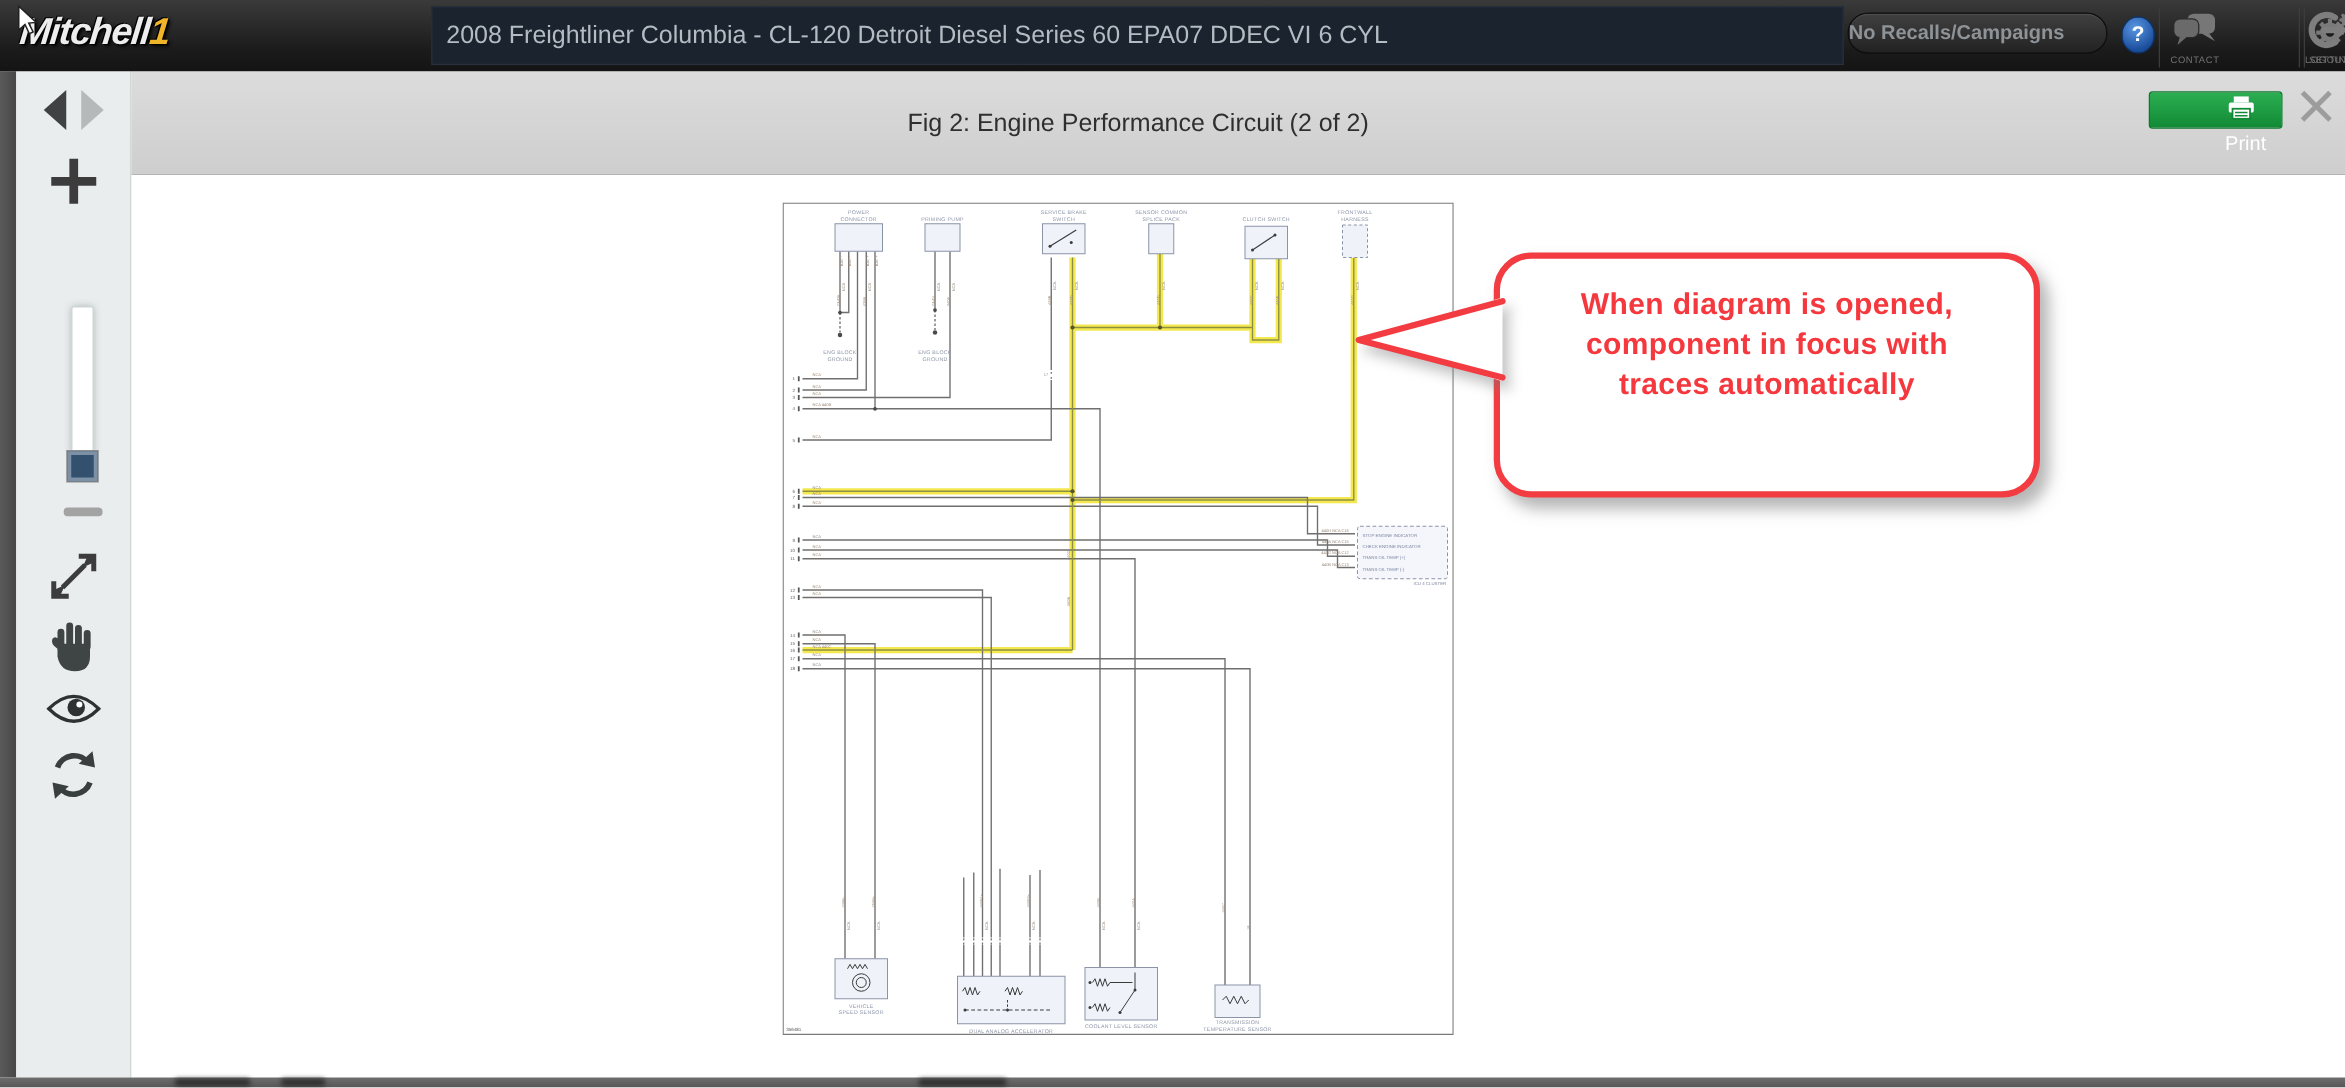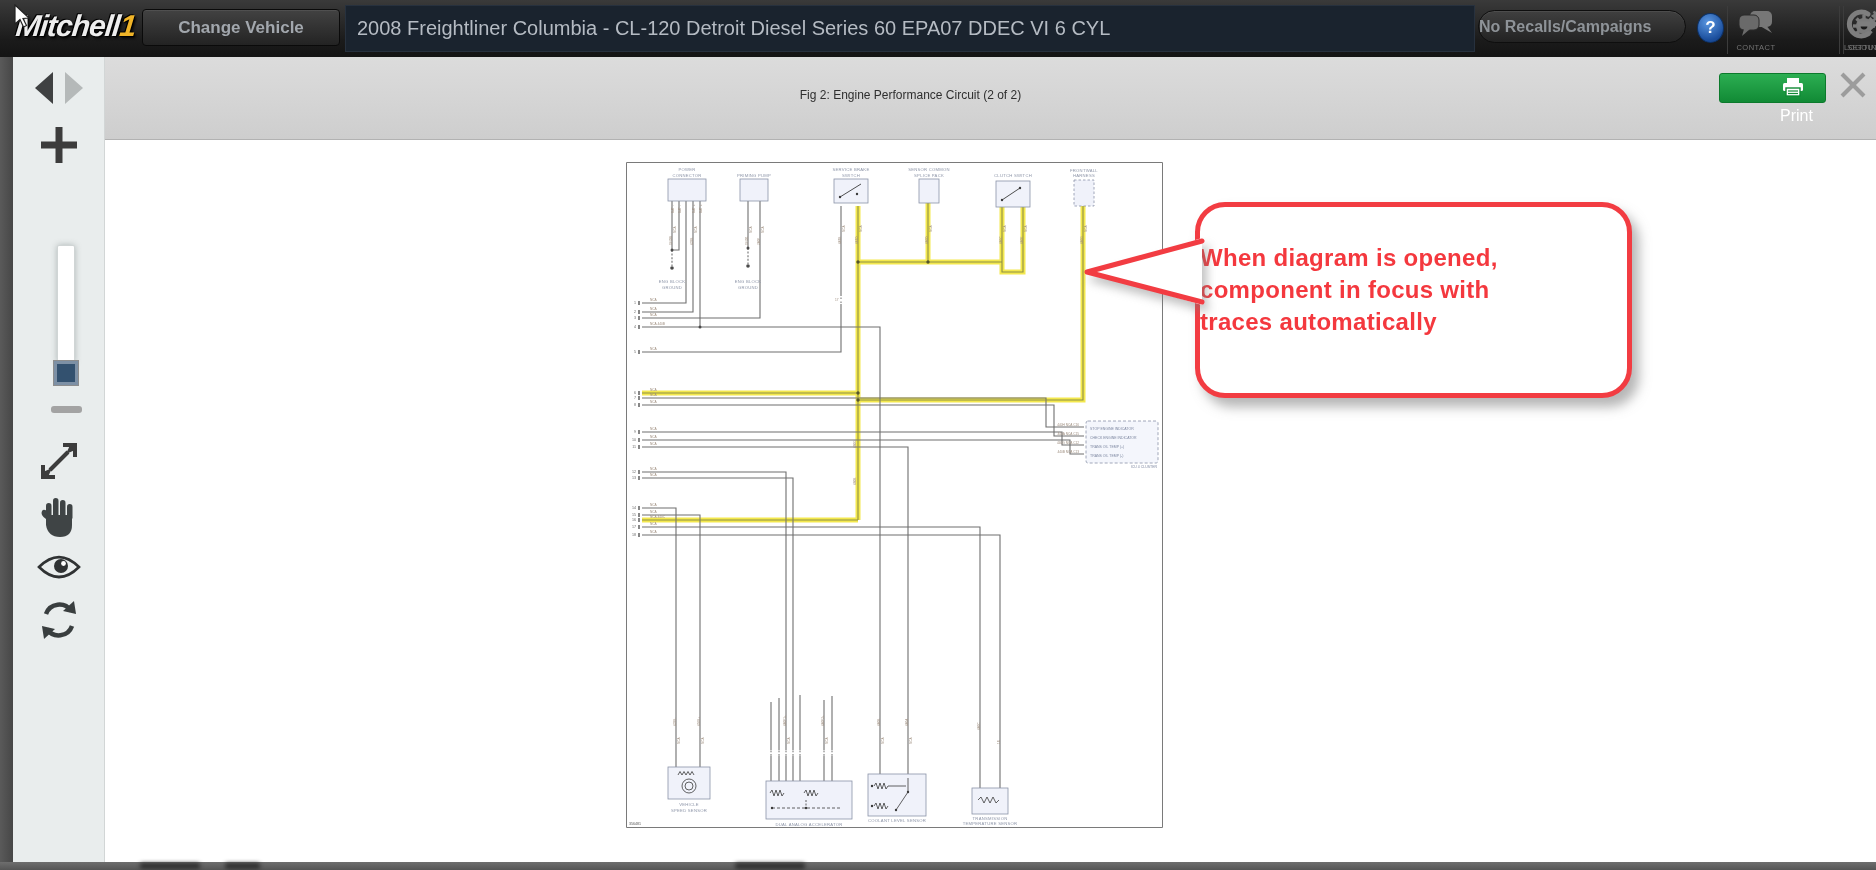--- a/index.html
+++ b/index.html
@@ -49,37 +49,37 @@
     box-shadow:0 0 6px rgba(160,170,170,.8); }
   #sb-slider-handle { position:absolute; left:41px; top:304px; width:24px; height:24px;
     background:#33516f; border:3px solid #7d90a5; box-shadow:0 0 0 1px #8d8d8d; cursor:grab; }
   #sb-minus { position:absolute; left:38px; top:349px; width:31px; height:7px;
     background:#a3a3a3; border-radius:3px; cursor:pointer; }
 
   
   #viewer-header { position:absolute; left:105px; top:57px; width:1771px; height:83px;
     background:linear-gradient(#dcdcdc,#cecece); border-bottom:1px solid #b2b2b2; z-index:5; }
   #fig-title { position:absolute; left:0; right:160px; top:31px; text-align:center;
-    font-size:12px; color:#2f2f2f; }
+    font-size:20px; color:#2f2f2f; }
   #print-btn { position:absolute; left:1614px; top:16px; width:107px; height:30px;
     background:linear-gradient(#2cae52,#118a35); border:1px solid #0c7a2c; border-radius:3px;
     color:#fff; font-size:16px; text-align:center; line-height:28px; cursor:pointer;padding-left:48px; }
   #print-btn svg { vertical-align:-4px; margin-right:7px; }
   #close-x { position:absolute; left:1733px; top:13px; width:30px; height:30px; cursor:pointer; }
 
   
   #viewer { position:absolute; left:105px; top:140px; width:1771px; height:722px;
     background:#fff; z-index:4; }
   #diagram-svg { position:absolute; left:521px; top:22px; width:537px; height:666px; }
 
   
   #callout { position:absolute; left:1195px; top:202px; width:437px; height:196px;
     background:#fff; border:5px solid #f23c42; border-radius:30px; z-index:6;
     box-shadow:7px 9px 12px rgba(110,110,110,.5); }
-  #callout-text { padding-top:35px; text-align:left; color:#f4383e;
+  #callout-text { padding-top:21px; text-align:center; color:#f4383e;
     font-size:24px; font-weight:bold; line-height:32px; letter-spacing:.3px; }
   #callout-tail { position:absolute; left:1070px; top:225px; z-index:7;
     filter:drop-shadow(5px 7px 5px rgba(120,120,120,.45)); }
 
   
   #bottom-bar { position:absolute; left:0; top:862px; width:1876px; height:8px;
     background:linear-gradient(#6e6e6e,#555); z-index:30; }
   .smudge { position:absolute; top:1px; height:6px; background:#2e2e2e;
     filter:blur(2px); border-radius:2px; }
 
@@ -90,21 +90,20 @@
   .d-cl    { font-size:3.5px; fill:#7d87a0; }
   .d-id    { font-size:3.6px; fill:#555; }
 </style>
 </head>
 <body>
 
 <div id="stage">
 
   <div id="topbar">
     <div id="logo"><span>Mitchell</span><span class="one">1</span></div>
-    <div id="change-vehicle">Change Vehicle</div>
     <div id="vehicle-panel">2008 Freightliner Columbia - CL-120 Detroit Diesel Series 60 EPA07 DDEC VI 6 CYL</div>
     <div id="no-recalls">No Recalls/Campaigns</div>
     <div id="help-badge">?</div>
 
     <div class="tb-group" style="left:1727px;width:57px;">
       <svg class="tb-ico" width="40" height="30" viewBox="0 0 40 30">
         <rect x="14" y="2" width="22" height="16" rx="5" fill="#777"></rect>
         <polygon points="30,16 36,24 24,17" fill="#777"></polygon>
         <rect x="3" y="6" width="20" height="15" rx="5" fill="#6a6a6a" stroke="#2a2a2a" stroke-width="1"></rect>
         <polygon points="8,20 6,27 14,20" fill="#6a6a6a"></polygon>

